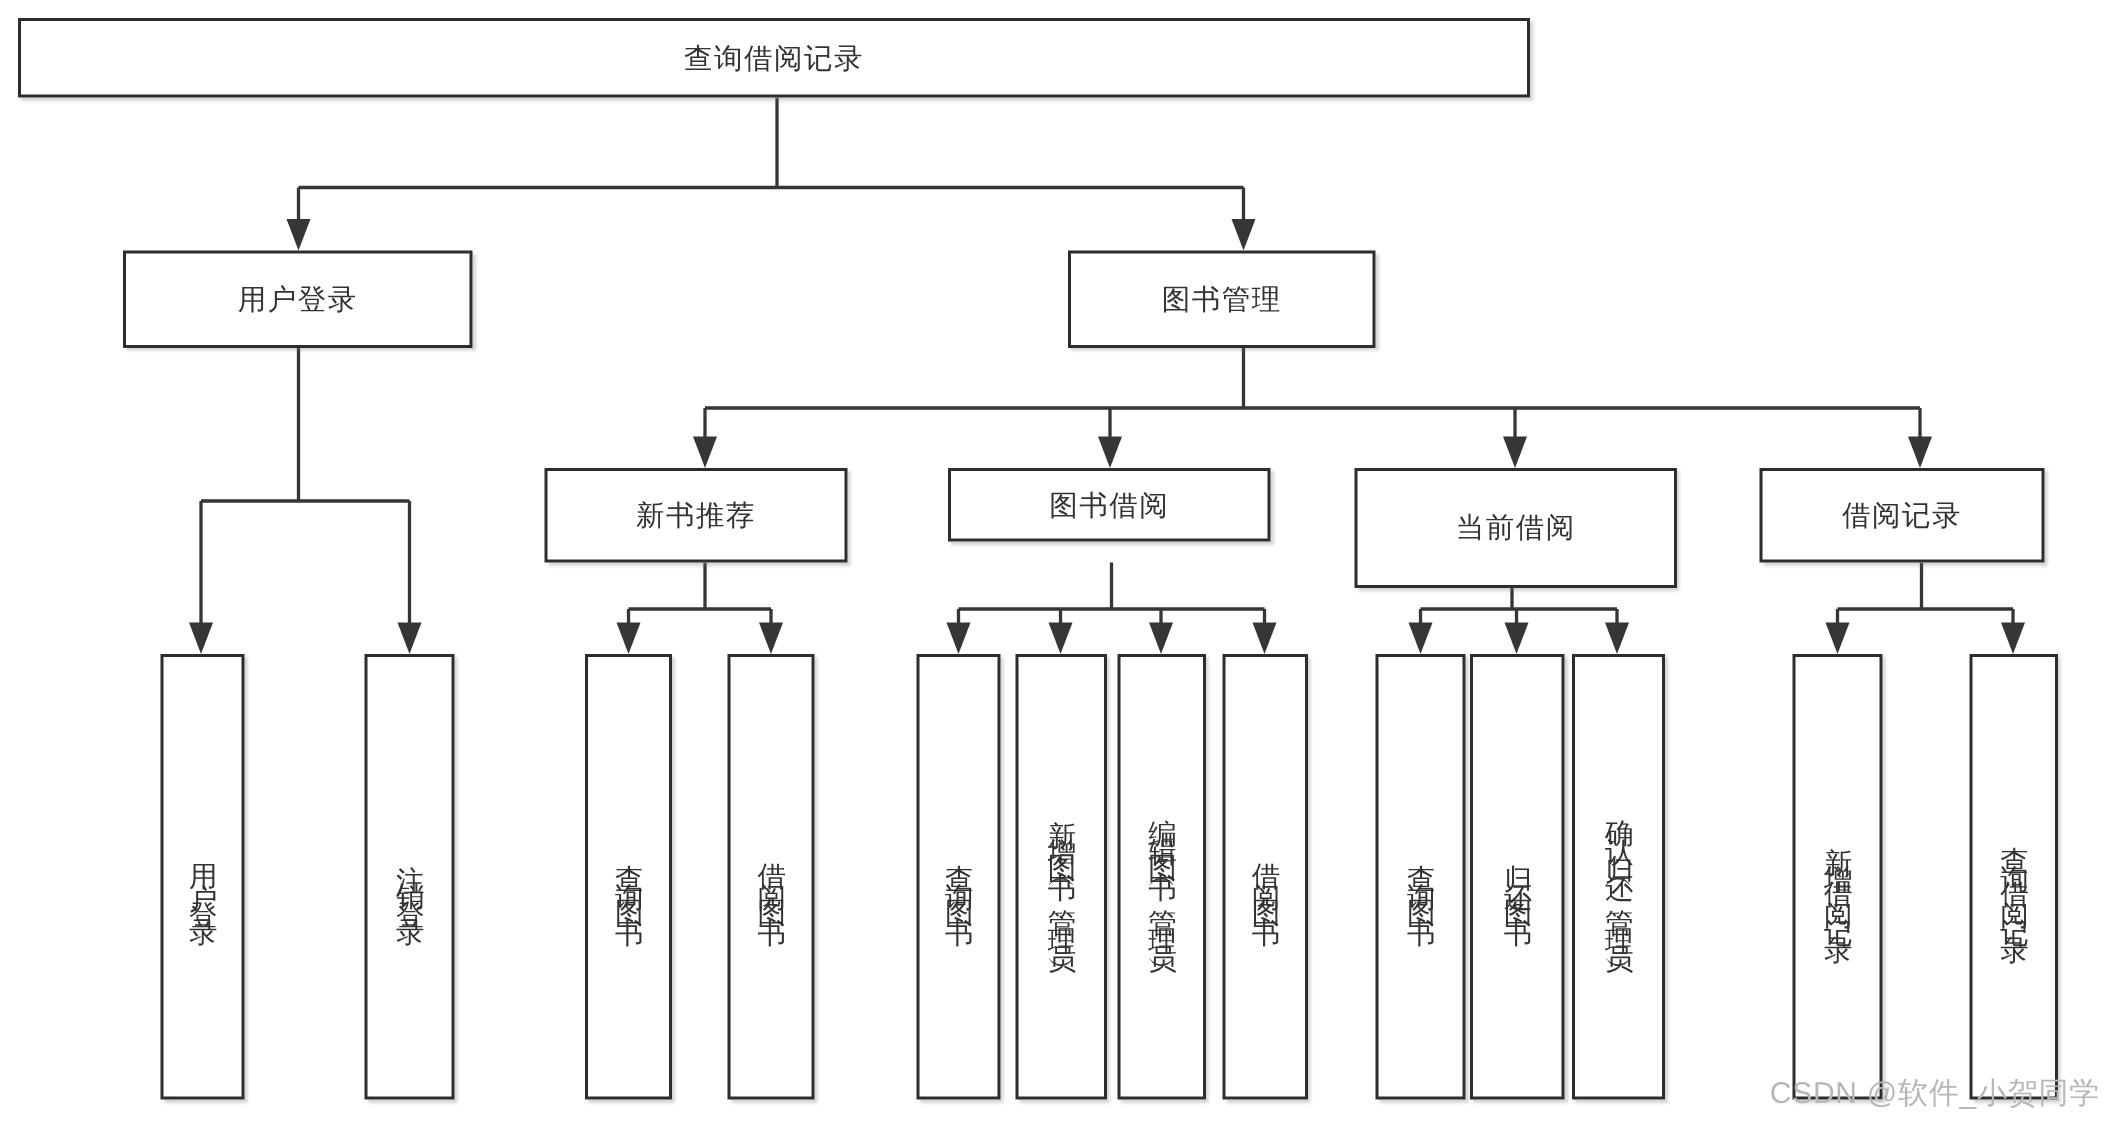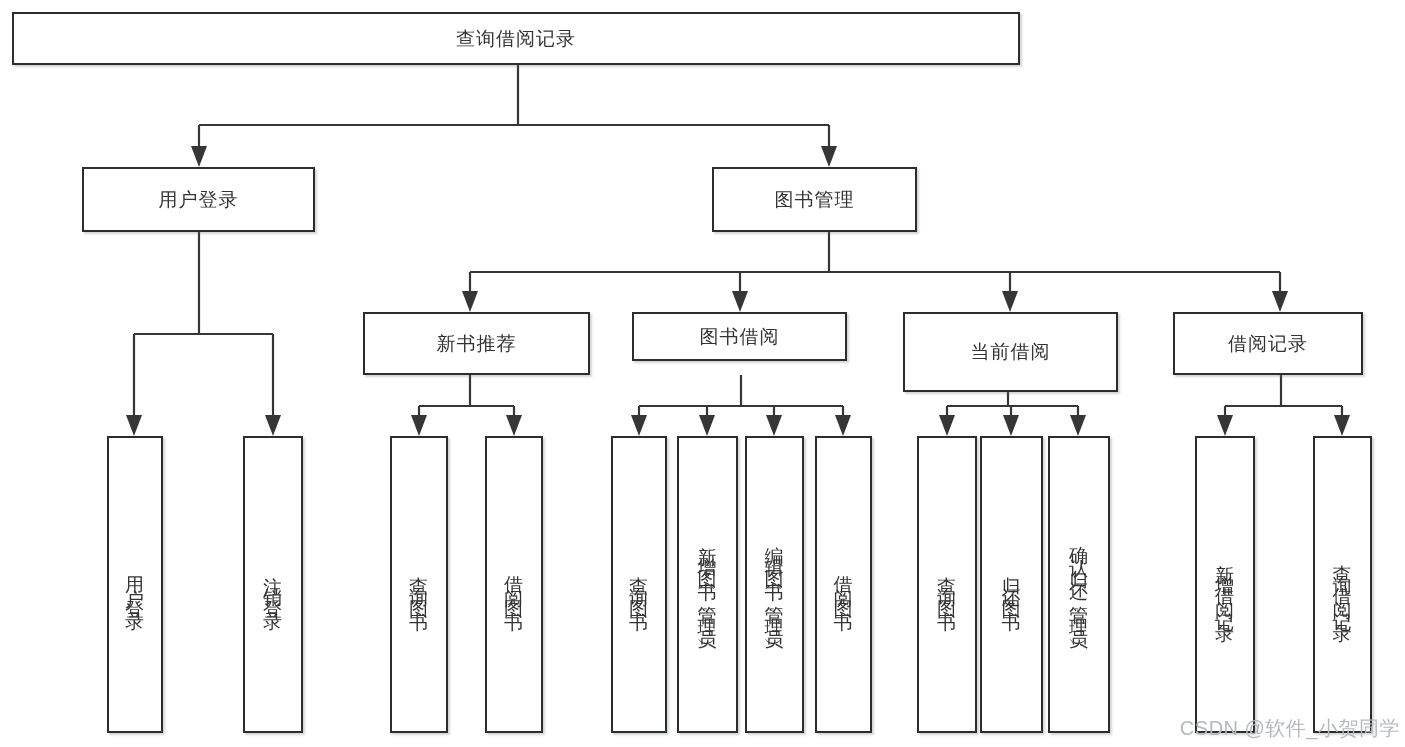--- a/index.html
+++ b/index.html
@@ -60,21 +60,21 @@
       <polygon points="1217,415 1233,415 1225,436"></polygon>
       <polygon points="1334,415 1350,415 1342,436"></polygon>
     </g>
   </svg>
 
   <div class="box" style="left:12px;top:12px;width:1008px;height:53px">查询借阅记录</div>
 
   <div class="box" style="left:82px;top:167px;width:233px;height:65px">用户登录</div>
   <div class="box" style="left:712px;top:167px;width:205px;height:65px">图书管理</div>
 
-  <div class="box" style="left:363px;top:312px;width:227px;height:63px">新书推荐</div>
+  <div class="box" style="left:363px;top:312px;width:202px;height:63px">新书推荐</div>
   <div class="box" style="left:632px;top:312px;width:215px;height:49px">图书借阅</div>
   <div class="box" style="left:903px;top:312px;width:215px;height:80px">当前借阅</div>
   <div class="box" style="left:1173px;top:312px;width:190px;height:63px">借阅记录</div>
 
   <div class="box leaf" style="left:107px;top:436px;width:56px;height:297px">用户登录</div>
   <div class="box leaf" style="left:243px;top:436px;width:60px;height:297px">注销登录</div>
 
   <div class="box leaf" style="left:390px;top:436px;width:58px;height:297px">查询图书</div>
   <div class="box leaf" style="left:485px;top:436px;width:58px;height:297px">借阅图书</div>
 

